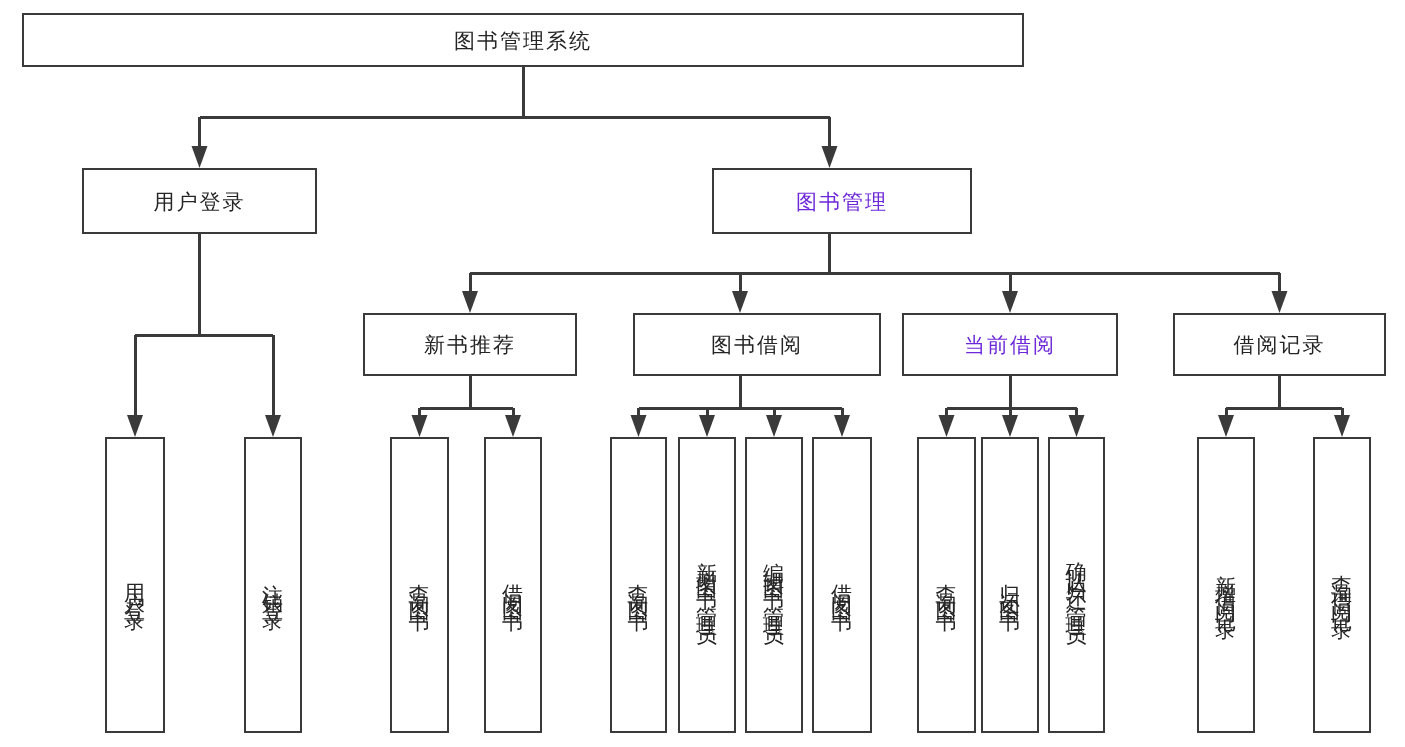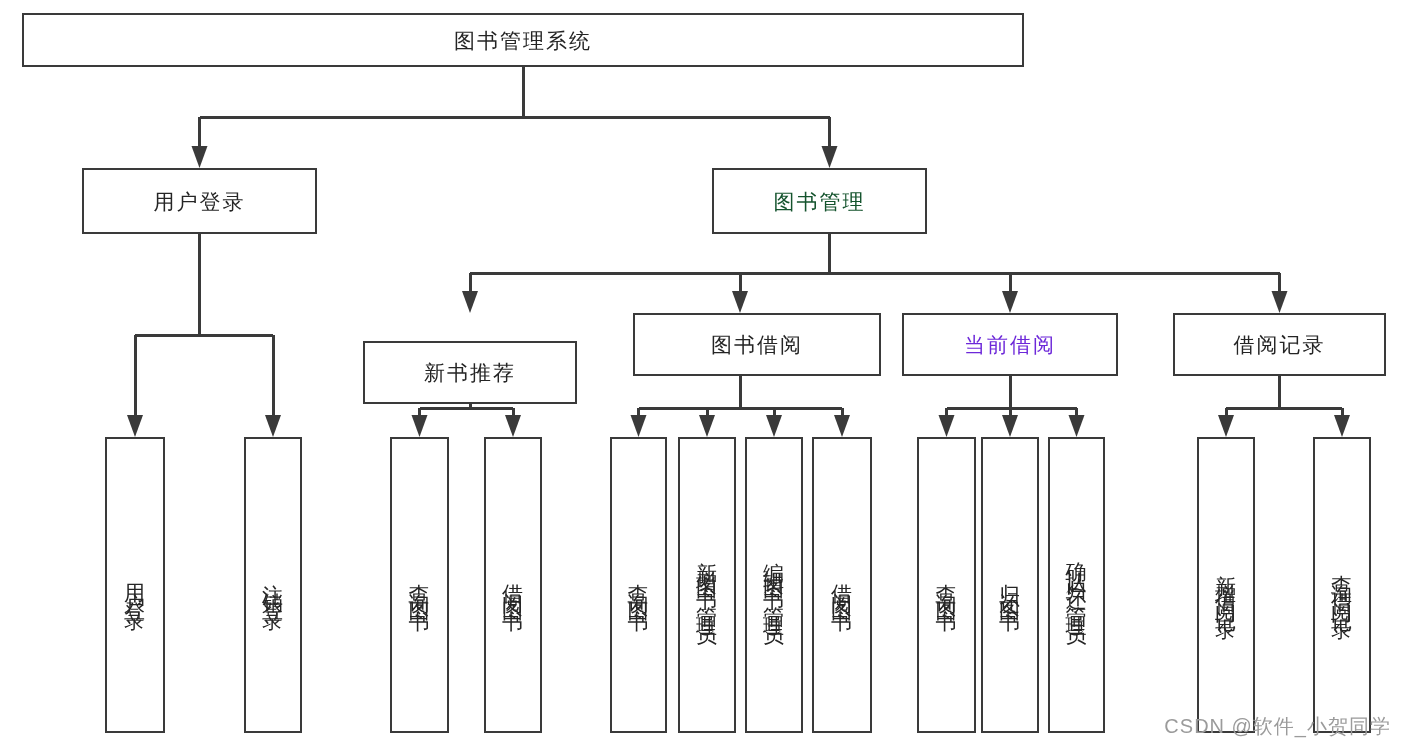--- a/index.html
+++ b/index.html
@@ -81,24 +81,24 @@
       <polygon points="1218,415 1234,415 1226,437" fill="#3a3a3a"></polygon>
       <polygon points="1334,415 1350,415 1342,437" fill="#3a3a3a"></polygon>
     </svg>
   <div id="nodes">
       <div class="node" style="left: 22px; top: 13px; width: 1002px; height: 54px; border-color: rgb(58, 58, 58); color: rgb(37, 37, 37);">
         <span class="label">图书管理系统</span>
       </div>
       <div class="node" style="left: 82px; top: 168px; width: 235px; height: 66px; border-color: rgb(58, 58, 58); color: rgb(37, 37, 37);">
         <span class="label">用户登录</span>
       </div>
-      <div class="node" style="left: 712px; top: 168px; width: 215px; height: 66px; border-color: rgb(58, 58, 58); color: #14532d;">
+      <div class="node" style="left: 712px; top: 168px; width: 260px; height: 66px; border-color: rgb(58, 58, 58); color: #6d28d9;">
         <span class="label">图书管理</span>
       </div>
-      <div class="node" style="left: 363px; top: 313px; width: 214px; height: 63px; border-color: rgb(58, 58, 58); color: rgb(37, 37, 37); margin-top: 28px;">
+      <div class="node" style="left: 363px; top: 313px; width: 214px; height: 63px; border-color: rgb(58, 58, 58); color: rgb(37, 37, 37);">
         <span class="label">新书推荐</span>
       </div>
       <div class="node" style="left: 633px; top: 313px; width: 248px; height: 63px; border-color: rgb(58, 58, 58); color: rgb(37, 37, 37);">
         <span class="label">图书借阅</span>
       </div>
       <div class="node" style="left: 902px; top: 313px; width: 216px; height: 63px; border-color: rgb(58, 58, 58); color: #6d28d9;">
         <span class="label">当前借阅</span>
       </div>
       <div class="node" style="left: 1173px; top: 313px; width: 213px; height: 63px; border-color: rgb(58, 58, 58); color: rgb(37, 37, 37); align-items: center;">
         <span class="label">借阅记录</span>
@@ -136,14 +136,13 @@
       <div class="node vertical" style="left: 1048px; top: 437px; width: 57px; height: 296px; border-color: rgb(58, 58, 58); color: rgb(37, 37, 37);">
         <span class="label">确认归还（管理员）</span>
       </div>
       <div class="node vertical" style="left: 1197px; top: 437px; width: 58px; height: 296px; border-color: rgb(58, 58, 58); color: rgb(37, 37, 37);">
         <span class="label">新增借阅记录</span>
       </div>
       <div class="node vertical" style="left: 1313px; top: 437px; width: 58px; height: 296px; border-color: rgb(58, 58, 58); color: rgb(37, 37, 37);">
         <span class="label">查询借阅记录</span>
       </div>
     </div>
-  <div class="watermark">CSDN @软件_小贺同学</div>
 </div>
 
 </body></html>

